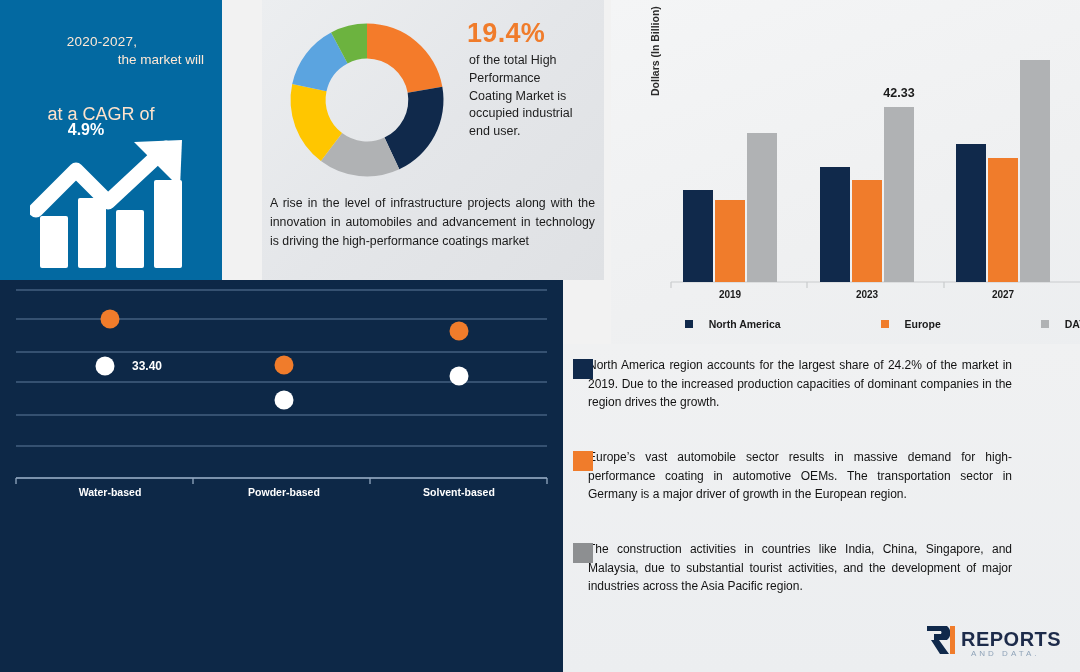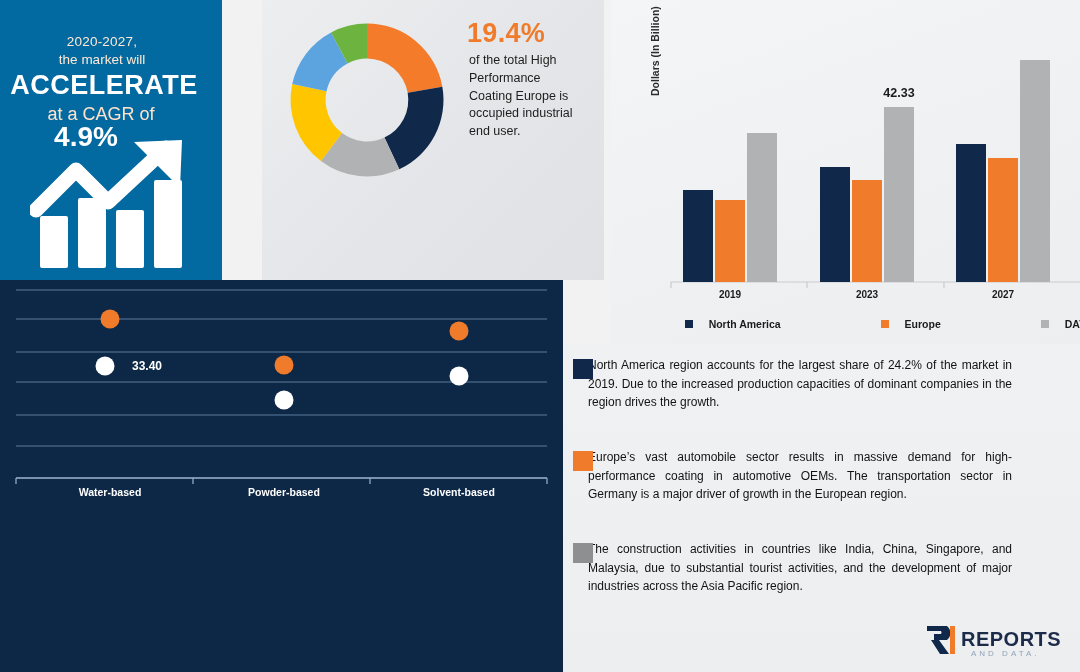--- a/index.html
+++ b/index.html
@@ -16,34 +16,34 @@
   .panel-cagr {
     position: absolute; left: 0; top: 0; width: 222px; height: 280px;
     background: #0369a1; overflow: hidden;
   }
   .cagr-line1 {
     position: absolute; left: 0; right: 18px; top: 34px;
     text-align: center; color: #ffe9d6; font-size: 13.5px; letter-spacing: .2px;
   }
   .cagr-line2 {
     position: absolute; left: 0; right: 18px; top: 52px;
-    text-align: center; color: #ffe9d6; font-size: 13.5px;
+    text-align: right; color: #ffe9d6; font-size: 13.5px;
   }
   .cagr-big {
     position: absolute; left: 0; right: 14px; top: 70px;
     text-align: center; color: #ffffff; font-size: 27px; font-weight: bold;
     letter-spacing: .5px;
   }
   .cagr-line3 {
     position: absolute; left: 0; right: 20px; top: 104px;
     text-align: center; color: #ffe3cc; font-size: 18px;
   }
   .cagr-pct {
     position: absolute; left: 0; right: 50px; top: 121px;
-    text-align: center; color: #ffffff; font-size: 28px; font-weight: bold;
+    text-align: center; color: #ffffff; font-size: 16px; font-weight: bold;
   }
   .cagr-icon { position: absolute; left: 30px; top: 140px; width: 180px; height: 130px; }
 
   .panel-donut {
     position: absolute; left: 222px; top: 0; width: 342px; height: 280px;
     background: linear-gradient(135deg,#eceef0 0%,#e4e6e9 50%,#dfe1e4 100%);
     margin-left: 40px;
   }
   .donut-wrap { position: absolute; left: 10px; top: 10px; width: 190px; height: 180px; }
   .pct-big {
@@ -99,21 +99,20 @@
   .logo { position: absolute; left: 925px; top: 620px; width: 140px; height: 40px; }
 </style>
 </head>
 <body>
 
 <div class="stage">
 
   <div class="panel-cagr">
     <div class="cagr-line1">2020-2027,</div>
     <div class="cagr-line2">the market will</div>
-    <div class="cagr-big">ACCELERATE</div>
     <div class="cagr-line3">at a CAGR of</div>
     <div class="cagr-pct">4.9%</div>
     <svg class="cagr-icon" viewBox="0 0 180 130">
       <rect x="10" y="76" width="28" height="52" rx="2" fill="#ffffff"></rect>
       <rect x="48" y="58" width="28" height="70" rx="2" fill="#ffffff"></rect>
       <rect x="86" y="70" width="28" height="58" rx="2" fill="#ffffff"></rect>
       <rect x="124" y="40" width="28" height="88" rx="2" fill="#ffffff"></rect>
       <path d="M6 70 L46 30 L78 62 L136 8" stroke="#ffffff" stroke-width="15" fill="none" stroke-linecap="round" stroke-linejoin="round"></path>
       <path d="M104 2 L152 0 L150 48 Z" fill="#ffffff"></path>
     </svg>
@@ -130,21 +129,22 @@
         <path d="M 35.9 77.0 A 85 85 0 0 1 -51.2 67.8 L -27.7 36.7 A 46 46 0 0 0 19.4 41.7 Z" fill="#b0b2b4"></path>
 
         <path d="M -51.2 67.8 A 85 85 0 0 1 -83.1 -17.7 L -45.0 -9.6 A 46 46 0 0 0 -27.7 36.7 Z" fill="#ffc600"></path>
 
         <path d="M -83.1 -17.7 A 85 85 0 0 1 -39.9 -75.1 L -21.6 -40.6 A 46 46 0 0 0 -45.0 -9.6 Z" fill="#5ba4e0"></path>
 
         <path d="M -39.9 -75.1 A 85 85 0 0 1 0 -85 L 0 -46 A 46 46 0 0 0 -21.6 -40.6 Z" fill="#6cb33f"></path>
       </g>
     </svg>
     <div class="pct-big">19.4%</div>
-    <div class="pct-desc">of the total High Performance Coating Europe is occupied industrial end user.</div>
+    <div class="pct-desc">of the total High Performance Coating Market is occupied industrial end user.</div>
+    <div class="donut-note">A rise in the level of infrastructure projects along with the innovation in automobiles and advancement in technology is driving the high-performance coatings market</div>
   </div>
 
   <div class="panel-dots">
     <svg class="dotchart" viewBox="0 0 563 248">
       <g stroke="#5f7a9c" stroke-width="1.1">
         <line x1="16" y1="10" x2="547" y2="10"></line>
         <line x1="16" y1="39" x2="547" y2="39"></line>
         <line x1="16" y1="72" x2="547" y2="72"></line>
         <line x1="16" y1="102" x2="547" y2="102"></line>
         <line x1="16" y1="135" x2="547" y2="135"></line>

